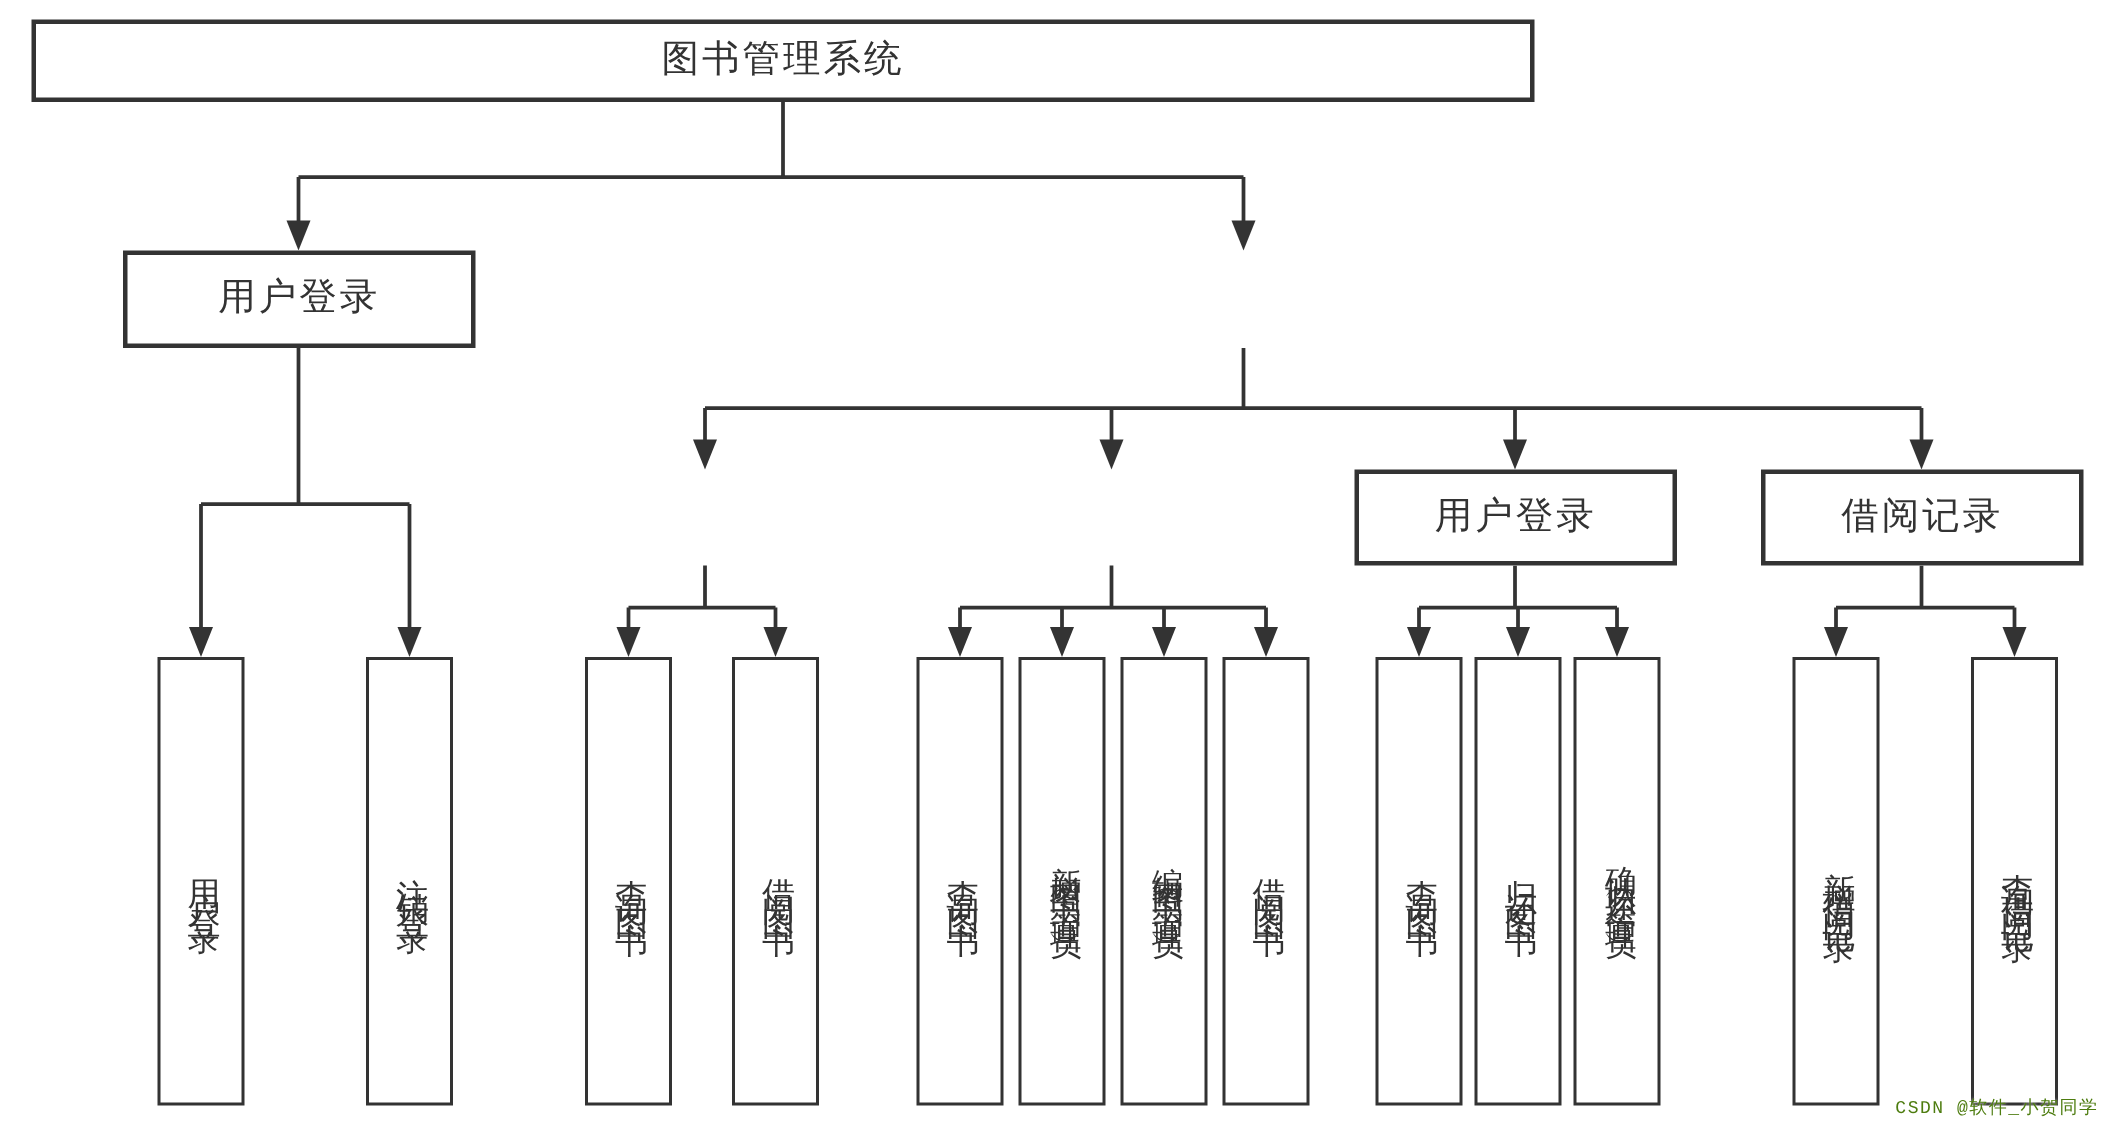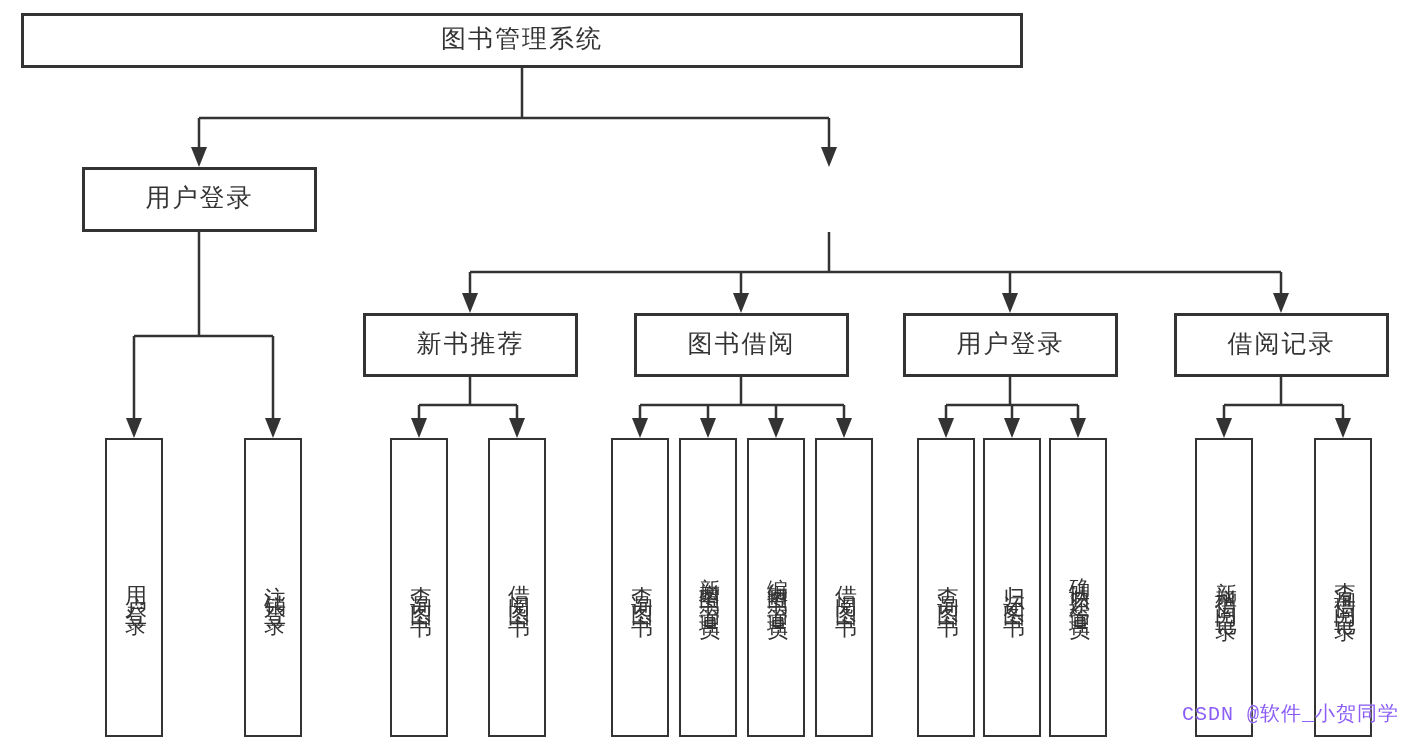--- a/index.html
+++ b/index.html
@@ -48,24 +48,24 @@
     font-size: 22px;
     line-height: 1;
     letter-spacing: 10px;
     white-space: nowrap;
   }
   .vlabel.mid  { letter-spacing: 8px; }
   .vlabel.long { letter-spacing: 6px; font-size: 21px; }
   .watermark {
     position: absolute;
     right: 3px;
-    bottom: 20px;
-    font-size: 20px;
+    bottom: 0;
+    font-size: 12px;
     letter-spacing: 1px;
-    color: #8b5cf6;
+    color: #4d7c0f;
     text-shadow: 0 0 2px rgba(255,255,255,0.9);
     white-space: nowrap;
   }
 </style>
 </head>
 <body>
 
 <div class="stage">
 
   <svg class="connectors" viewBox="0 0 1405 747" xmlns="http://www.w3.org/2000/svg">
@@ -111,26 +111,20 @@
   </svg>
 
   <div class="box root">
     <span class="hlabel">图书管理系统</span>
   </div>
 
   <div class="box lvl2" style="left:82px">
     <span class="hlabel">用户登录</span>
   </div>
 
-  <div class="box lvl3" style="left:363px">
-    <span class="hlabel">新书推荐</span>
-  </div>
-  <div class="box lvl3" style="left:634px">
-    <span class="hlabel">图书借阅</span>
-  </div>
   <div class="box lvl3" style="left:903px">
     <span class="hlabel">用户登录</span>
   </div>
   <div class="box lvl3" style="left:1174px">
     <span class="hlabel">借阅记录</span>
   </div>
 
   <div class="box leaf" style="left:105px">
     <span class="vlabel">用户登录</span>
   </div>

